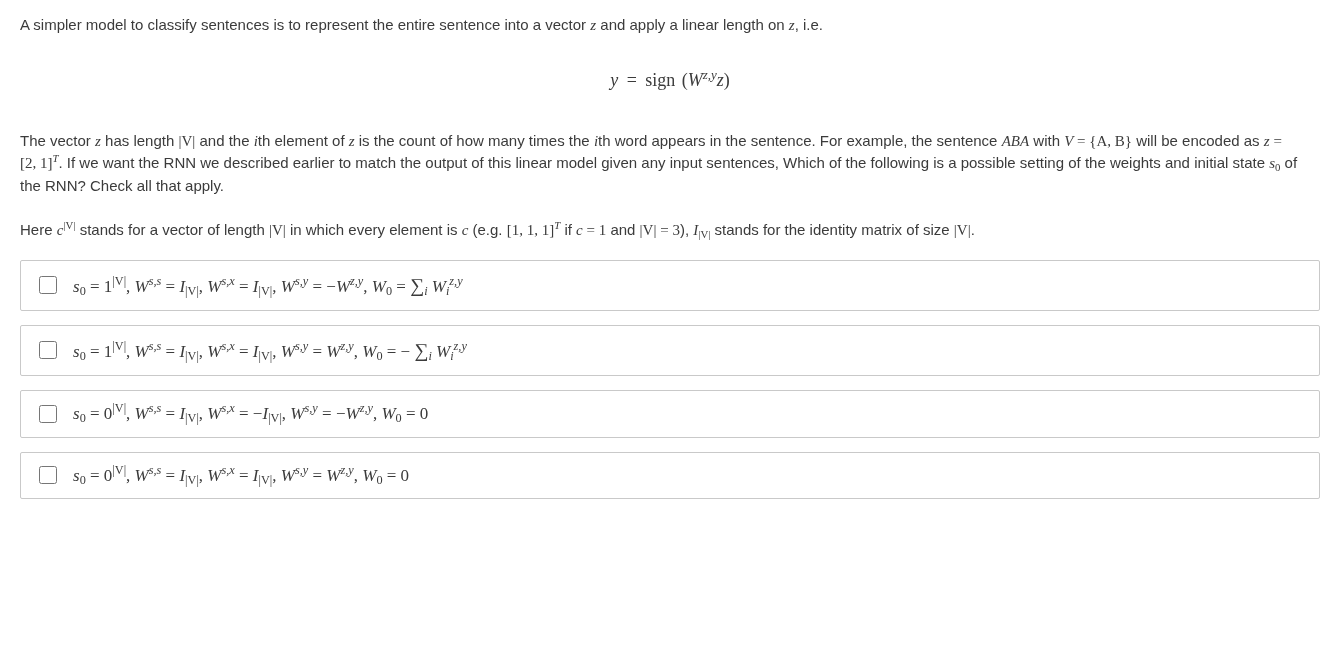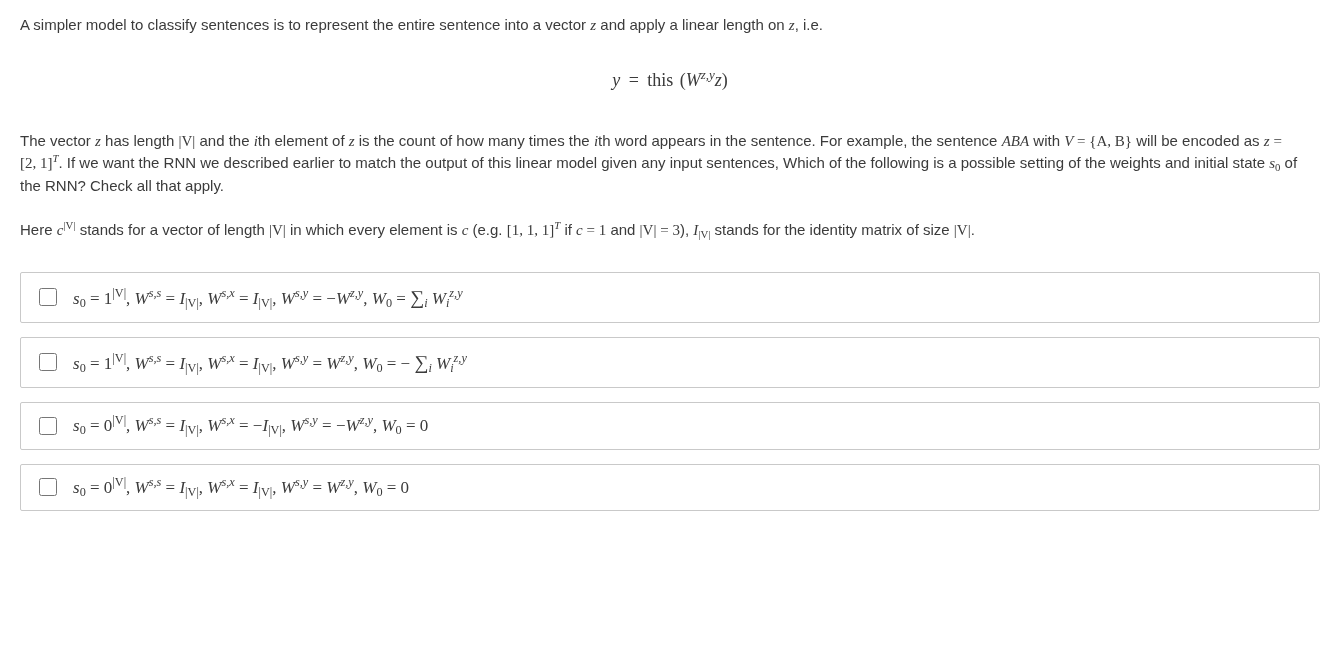--- a/index.html
+++ b/index.html
@@ -33,21 +33,21 @@
     line-height: 0;
   }
   sub {
     font-size: 0.72em;
     vertical-align: -0.25em;
     line-height: 0;
   }
   .spacer-v { height: 12px; }
 
   .options {
-    margin-top: 30px;
+    margin-top: 18px;
   }
   .option {
     border: 1px solid #c9c9c9;
     border-radius: 2px;
     padding: 10px 14px 10px 14px;
     margin-bottom: 14px;
     display: flex;
     align-items: center;
     background: #fff;
   }
@@ -71,21 +71,21 @@
 <body>
 
 <div class="para">
   <span>A simpler model to classify sentences is to represent the entire sentence into a vector </span><span class="math">z</span><span> and apply a linear length on </span><span class="math">z</span><span>, i.e.</span>
 </div>
 
 <div class="equation-block">
   <span class="math nowrap">
     <span>y</span>
     <span class="rm" style="padding:0 4px;">=</span>
-    <span class="rm">this</span>
+    <span class="rm">sign</span>
     <span class="rm" style="padding-left:2px;">(</span><span>W</span><sup><span>z,y</span></sup><span>z</span><span class="rm">)</span>
   </span>
 </div>
 
 <div class="para">
   <span>The vector </span><span class="math">z</span><span> has length </span><span class="math rm" style="font-style:normal;">|V|</span><span> and the </span><span class="math">i</span><span>th element of </span><span class="math">z</span><span> is the count of how many times the </span><span class="math">i</span><span>th word appears in the sentence. For example, the sentence </span><span class="math">ABA</span><span> with </span><span class="math">V</span><span class="math rm" style="font-style:normal;"> = </span><span class="math rm" style="font-style:normal;">{A, B}</span><span> will be encoded as </span><span class="math">z</span><span class="math rm" style="font-style:normal;"> = </span><span class="math rm nowrap" style="font-style:normal;"><span>[2, 1]</span><sup><span class="math">T</span></sup></span><span>. If we want the RNN we described earlier to match the output of this linear model given any input sentences, Which of the following is a possible setting of the weights and initial state </span><span class="math nowrap"><span>s</span><sub><span class="rm">0</span></sub></span><span> of the RNN? Check all that apply.</span>
 </div>
 
 <div class="spacer-v"></div>
 

